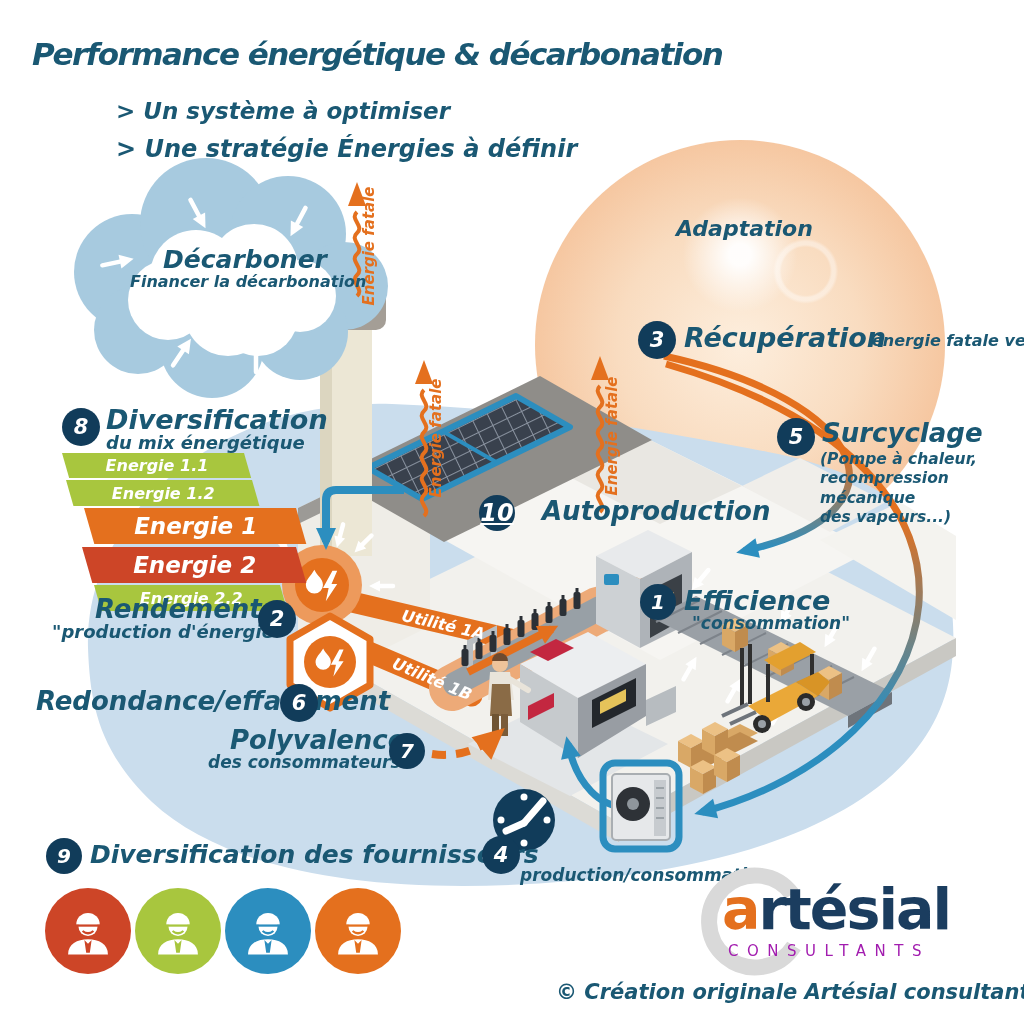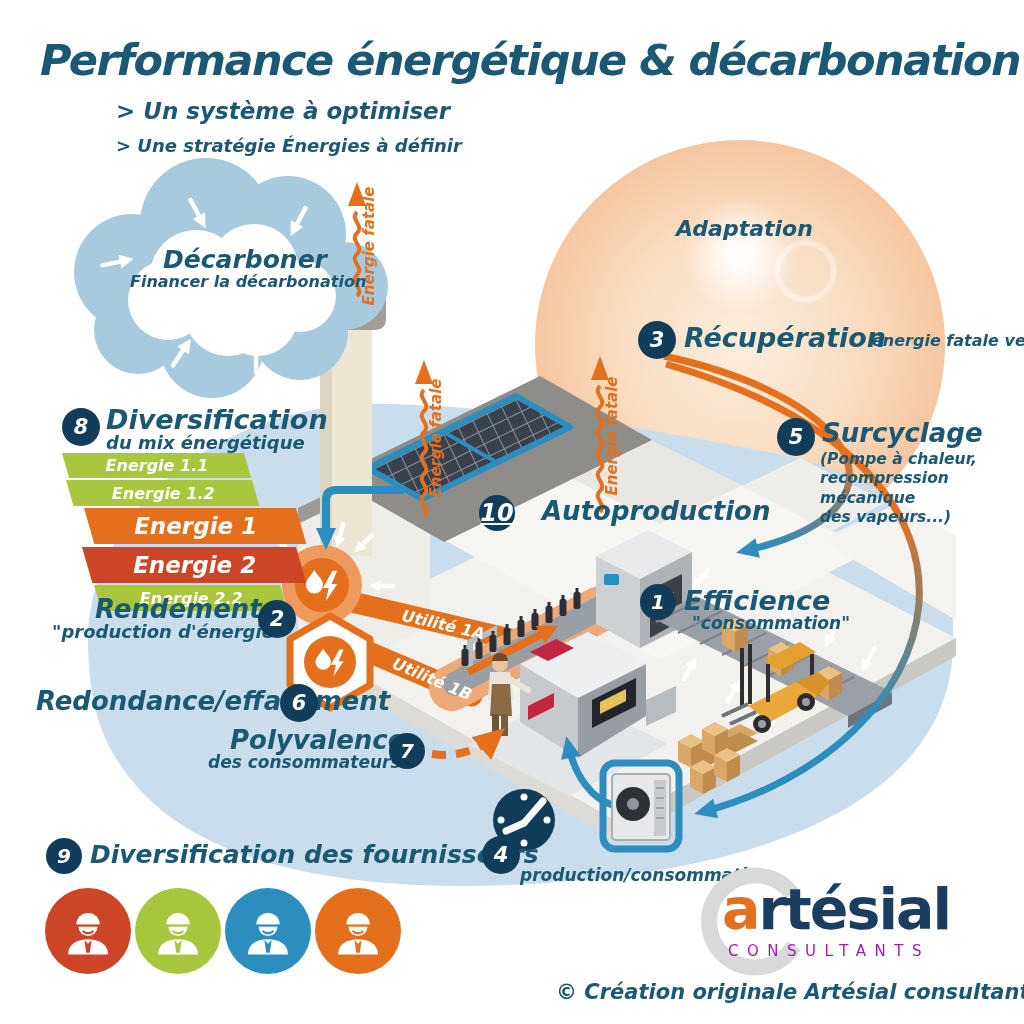--- a/index.html
+++ b/index.html
@@ -373,23 +373,23 @@
     </g>
 
     <path d="M404 490 L336 490 Q326 490 326 500 L326 542" fill="none" stroke="#2c8ebf" stroke-width="8" marker-end="url(#mb)"></path>
 
     <text transform="translate(442,630) rotate(13)" text-anchor="middle" font-size="16" font-weight="bold" font-style="italic" fill="#ffffff">Utilité 1A</text>
     <text transform="translate(430,684) rotate(23)" text-anchor="middle" font-size="16" font-weight="bold" font-style="italic" fill="#ffffff">Utilité 1B</text>
 
     <path d="M432 754 C460 758 482 748 498 734" fill="none" stroke="#e4701e" stroke-width="8" stroke-dasharray="14 10" marker-end="url(#moBig)"></path>
   </svg>
 
-  <div class="t overlay" style="left:40px;top:38px;font-size:43px;letter-spacing:-1.5px;">Performance énergétique &amp; décarbonation</div>
+  <div class="t overlay" style="left:32px;top:38px;font-size:31px;letter-spacing:-1.5px;">Performance énergétique &amp; décarbonation</div>
   <div class="t overlay" style="left:116px;top:100px;font-size:23px;">&gt; Un système à optimiser</div>
-  <div class="t overlay" style="left:116px;top:137px;font-size:18px;">&gt; Une stratégie Énergies à définir</div>
+  <div class="t overlay" style="left:116px;top:137px;font-size:24px;">&gt; Une stratégie Énergies à définir</div>
 
   <div class="t overlay" style="left:140px;top:247px;width:210px;text-align:center;font-size:25px;">Décarboner</div>
   <div class="t overlay" style="left:130px;top:274px;width:230px;text-align:center;font-size:16px;">Financer la décarbonation</div>
 
   <div class="t overlay" style="left:676px;top:218px;font-size:22px;">Adaptation</div>
 
   <div class="num" style="left:62px;top:408px;width:38px;height:38px;font-size:21px;">8</div>
   <div class="t overlay" style="left:106px;top:406px;font-size:27px;">Diversification</div>
   <div class="t overlay" style="left:106px;top:434px;font-size:18px;">du mix énergétique</div>
 

